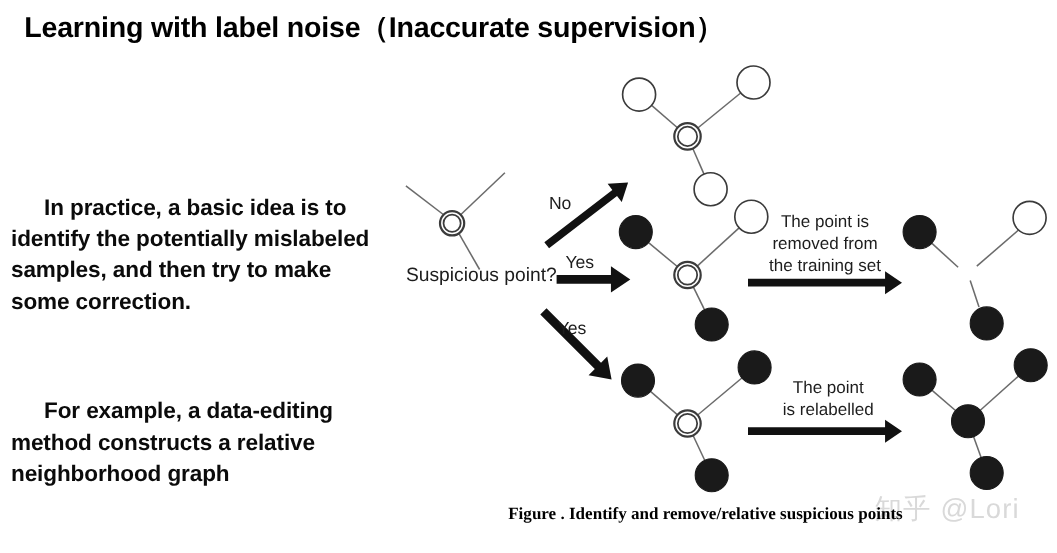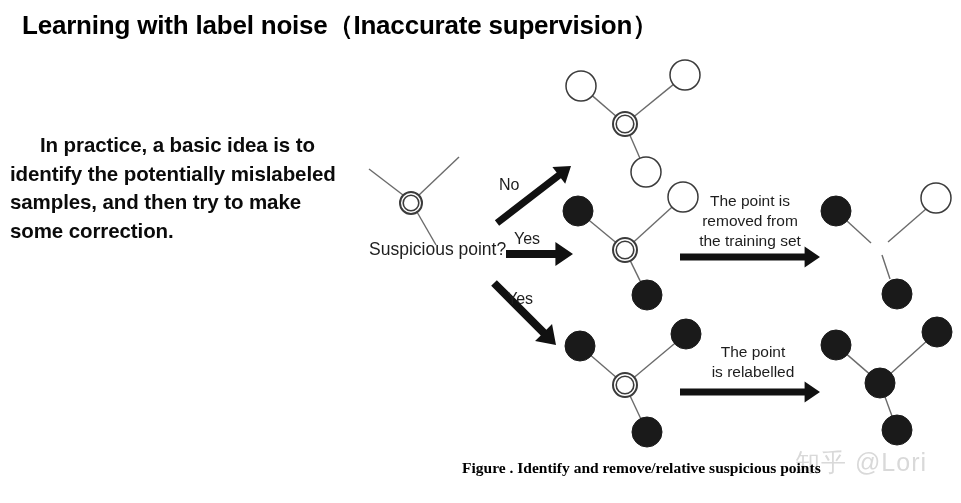--- a/index.html
+++ b/index.html
@@ -33,20 +33,21 @@
   }
   
   .body-para {
     position: absolute;
     font-size: 20.5px;
     font-weight: bold;
     line-height: 28.5px;
     color: #0b0b0b;
     text-indent: 30px;
     letter-spacing: -0.1px;
+    margin-top: 44px;
   }
   #para-practice {
     left: 10px;
     top: 131px;
     width: 348px;
   }
   #para-example {
     left: 10px;
     top: 316px;
     width: 352px;
@@ -92,20 +93,21 @@
 </style>
 </head>
 <body>
 
 <div id="slide">
 
   <div id="slide-title">Learning with label noise（Inaccurate supervision）</div>
 
   <div class="body-para" id="para-practice">In practice, a basic idea is to identify the potentially mislabeled samples, and then try to make some correction.</div>
 
+  <div class="body-para" id="para-example">For example, a data-editing method constructs a relative neighborhood graph</div>
 
   <div id="figure-area">
     <svg id="figure-svg" width="961" height="503" viewBox="0 0 961 503">
       <defs>
         <marker id="mk-thin" markerWidth="6" markerHeight="6" refX="4.6" refY="3" orient="auto" markerUnits="strokeWidth">
           <path d="M0,0.4 L5.4,3 L0,5.6 L1.1,3 Z" fill="#111111"></path>
         </marker>
       </defs>
 
       <g id="edges-layer">

